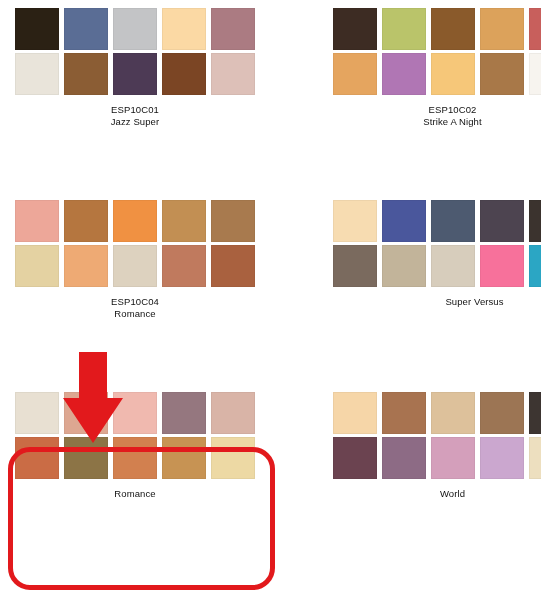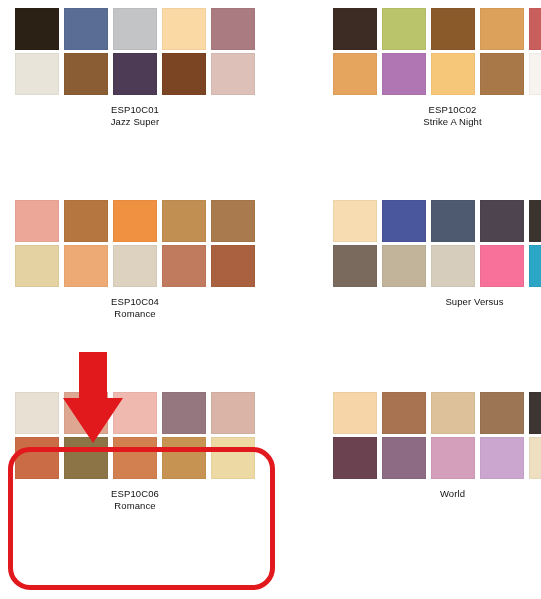--- a/index.html
+++ b/index.html
@@ -207,21 +207,20 @@
         </div>
         <div class="swatch-row">
           <div class="swatch" style="background-color: rgb(202, 108, 69);"></div>
           <div class="swatch" style="background-color: rgb(140, 116, 70);"></div>
           <div class="swatch" style="background-color: rgb(210, 128, 79);"></div>
           <div class="swatch" style="background-color: rgb(199, 147, 83);"></div>
           <div class="swatch" style="background-color: rgb(237, 217, 164);"></div>
         </div>
       </div>
       <div class="palette-label">
-        <span class="code">ESP10C06</span>
         <span class="pname">Romance</span>
       </div>
     </div>
 
     <div class="palette" data-idx="6">
       <div class="swatch-rows">
         <div class="swatch-row">
           <div class="swatch" style="background-color: rgb(246, 214, 168);"></div>
           <div class="swatch" style="background-color: rgb(168, 115, 80);"></div>
           <div class="swatch" style="background-color: rgb(221, 193, 155);"></div>

